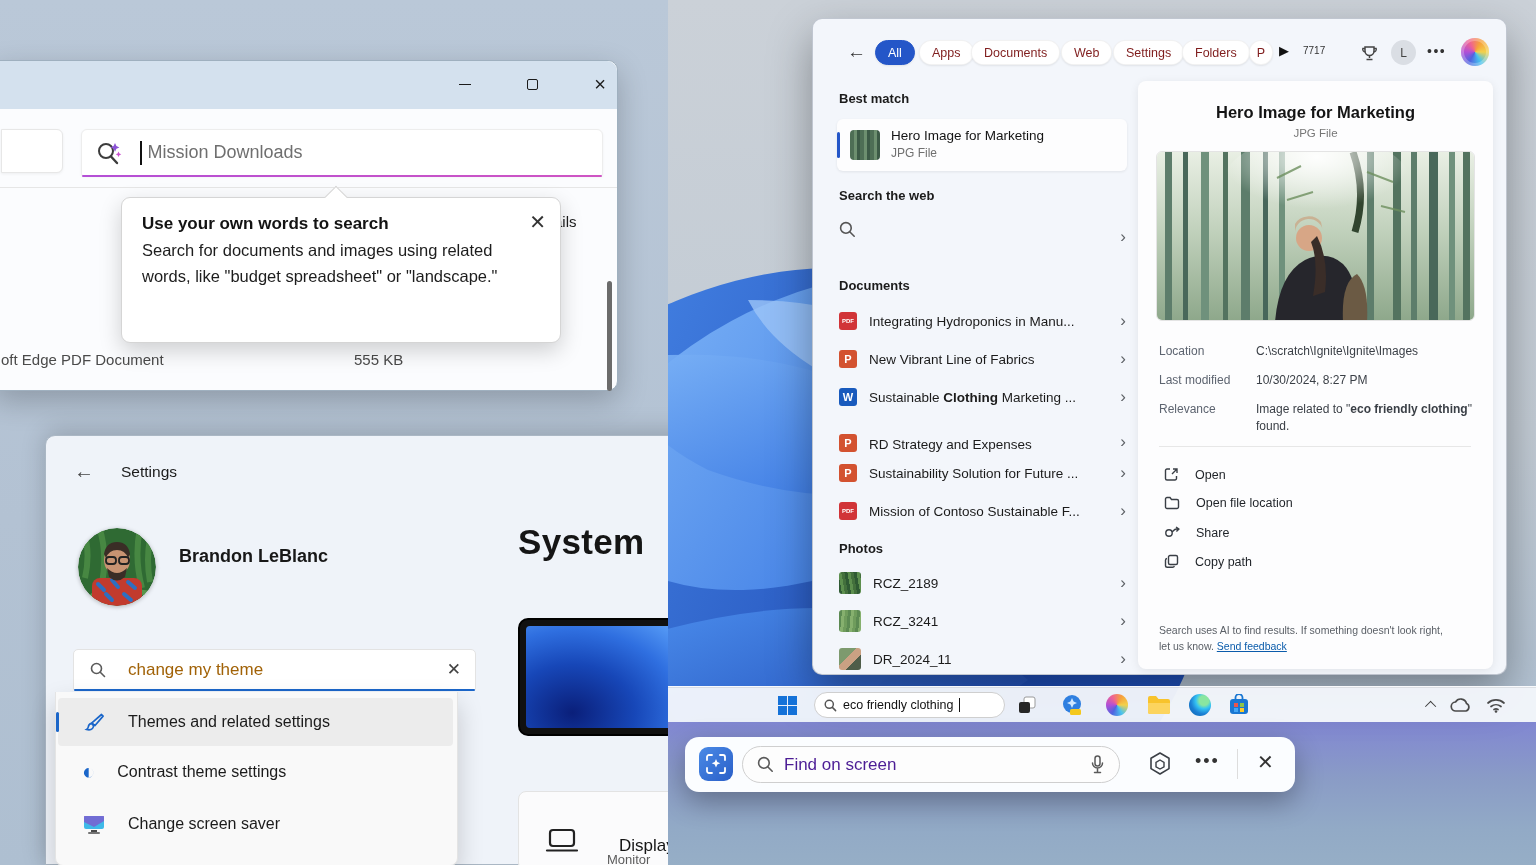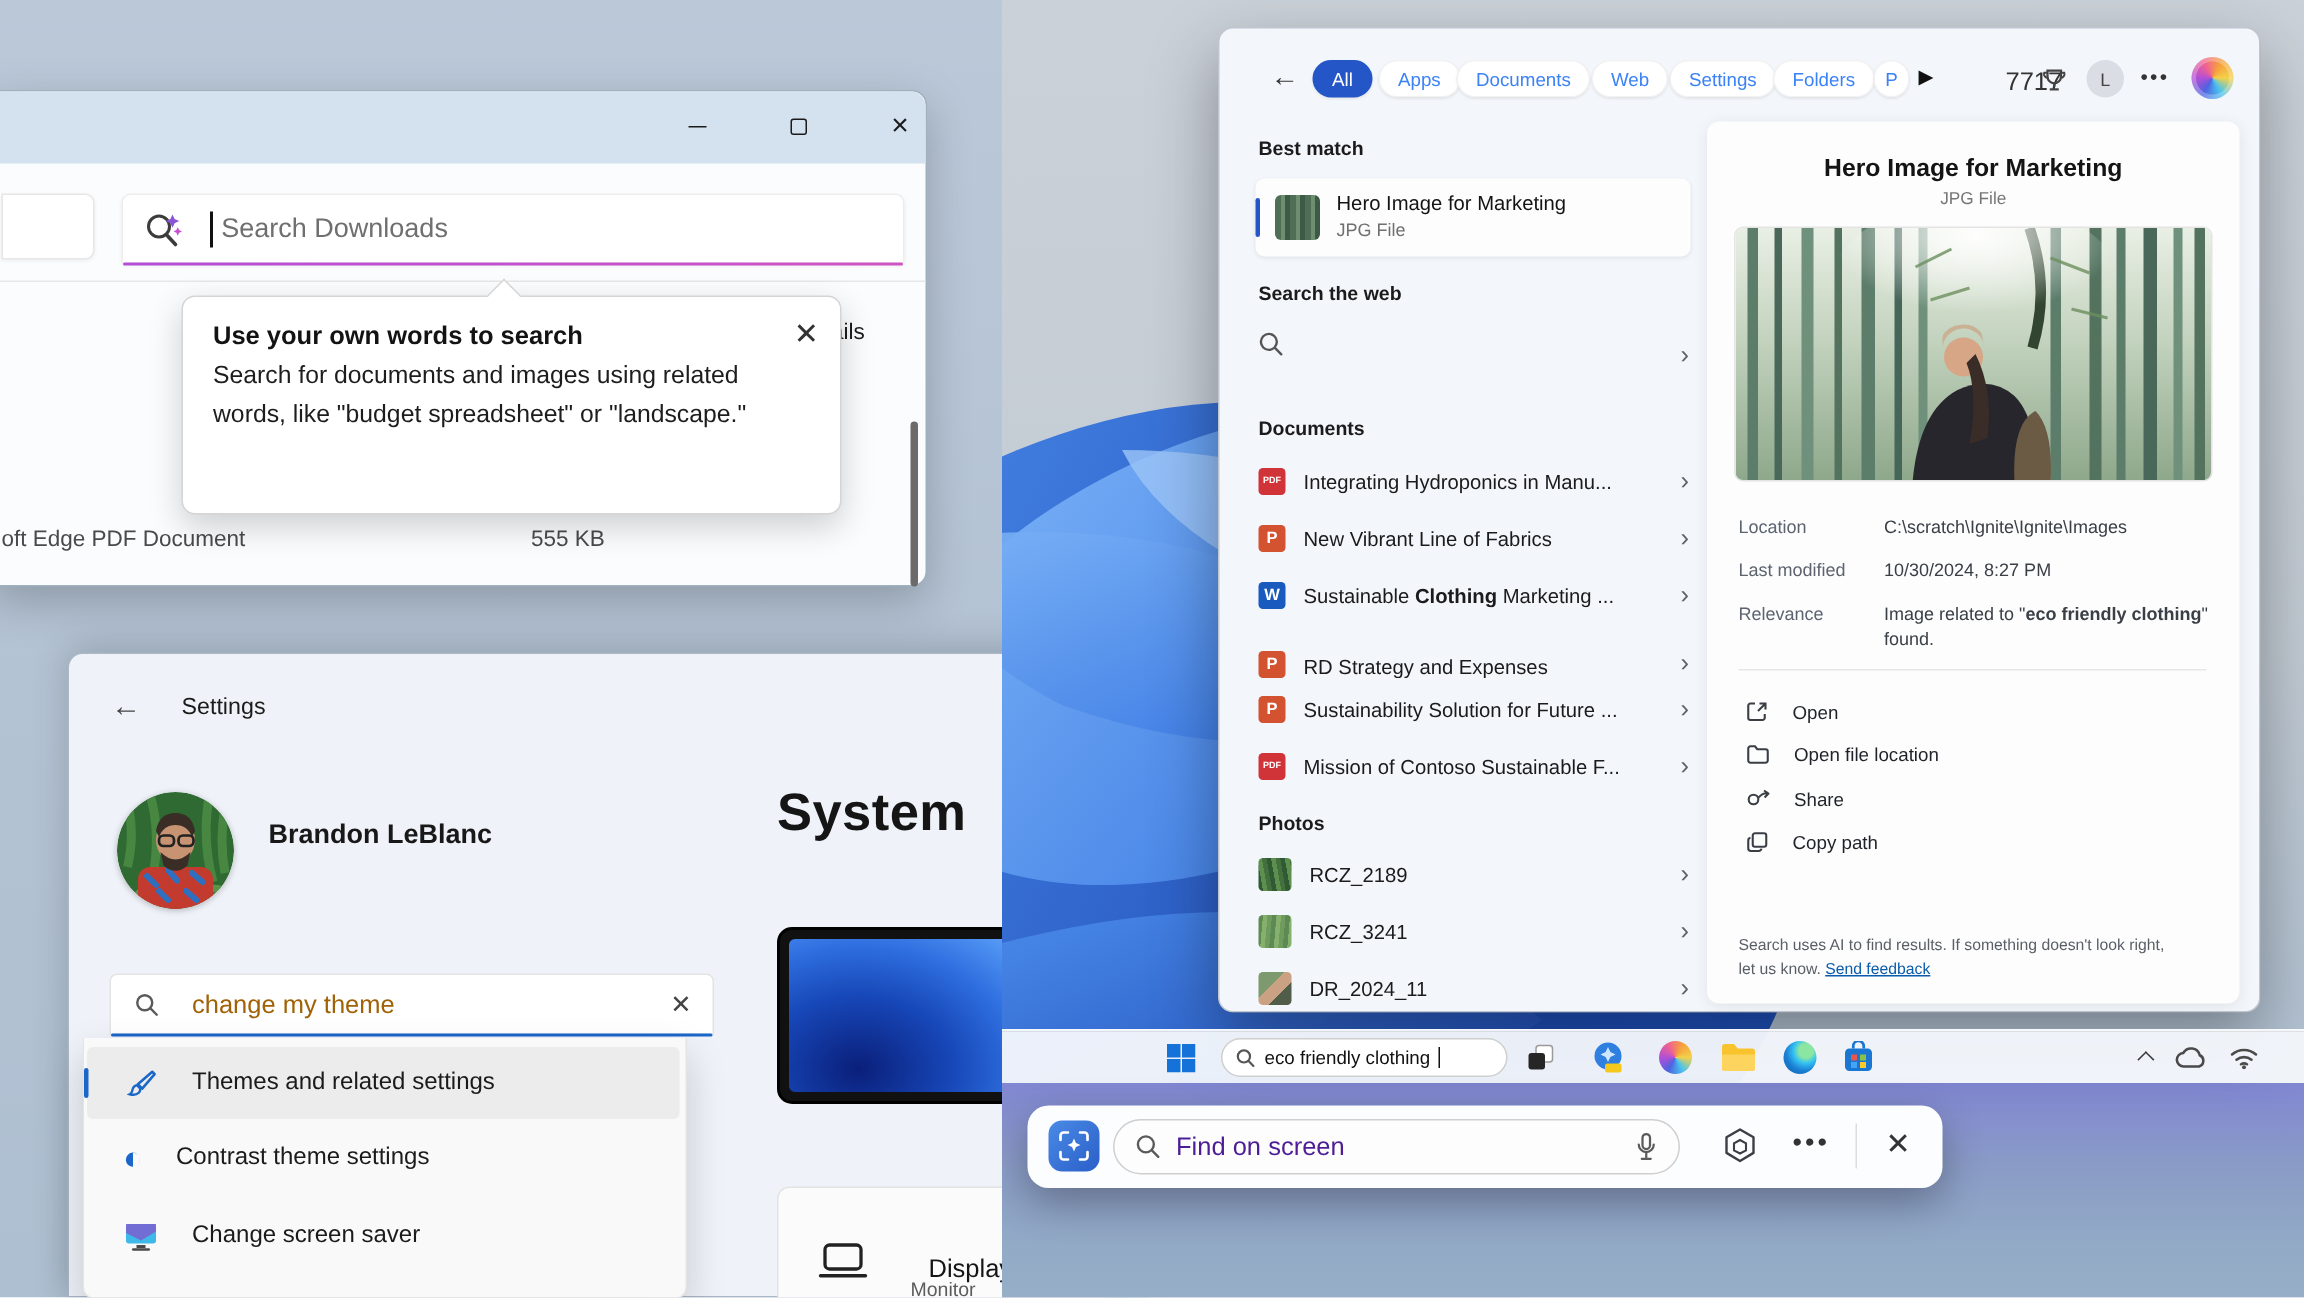--- a/index.html
+++ b/index.html
@@ -74,24 +74,24 @@
   .fb-field { position:absolute; left:57px; top:9px; width:378px; height:37px; border:1px solid #cfcfcf; border-radius:19px; background:#fdfdfd; display:flex; align-items:center; padding:0 14px; gap:10px; }
   .fb-field .fph { font-size:17px; color:#4c1d95; flex:1; }
   .fb-dots { position:absolute; left:510px; top:14px; font-size:18px; letter-spacing:2px; color:#333; }
   .fb-div { position:absolute; left:552px; top:12px; width:0; height:30px; border-left:1px solid #ddd; }
   .fb-x { position:absolute; left:572px; top:13px; font-size:20px; color:#333; }
   .fb-hex { position:absolute; left:462px; top:14px; }
 
   
   .flyout { position:absolute; left:144px; top:18px; width:695px; height:657px; background:#f3f6fb; border:1px solid rgba(130,140,155,.45); border-radius:10px; box-shadow:0 18px 44px rgba(0,0,0,.34); }
   .fly-back { position:absolute; left:34px; top:22px; font-size:19px; color:#333; }
-  .pill { position:absolute; top:21px; height:25px; border-radius:13px; background:#fff; box-shadow:0 1px 2px rgba(0,0,0,.08); border:1px solid rgba(0,0,0,.05); display:flex; align-items:center; justify-content:center; padding:0 12px; font-size:12.5px; color:#3b82f6; }
+  .pill { position:absolute; top:21px; height:25px; border-radius:13px; background:#fff; box-shadow:0 1px 2px rgba(0,0,0,.08); border:1px solid rgba(0,0,0,.05); display:flex; align-items:center; justify-content:center; padding:0 12px; font-size:12.5px; color:#7f1d1d; }
   .pill.sel { background:#2456c8; color:#fff; border-color:#2456c8; }
   .playg { position:absolute; left:466px; top:24px; font-size:13px; color:#111; }
-  .points { position:absolute; left:524px; top:26px; font-size:17px; color:#333; }
+  .points { position:absolute; left:490px; top:26px; font-size:10px; color:#333; }
   .acct { position:absolute; left:578px; top:21px; width:25px; height:25px; border-radius:50%; background:#dadee4; color:#444; font-size:12px; display:flex; align-items:center; justify-content:center; }
   .fdots { position:absolute; left:614px; top:24px; font-size:14px; letter-spacing:1.5px; color:#333; }
   .copilot { position:absolute; left:648px; top:19px; width:28px; height:28px; border-radius:50%; background:conic-gradient(from 210deg,#4e63e0,#b14fd6,#ef6292,#f6a23b,#f3d14b,#49c3ee,#4e63e0); box-shadow:inset 0 0 0 3px rgba(255,255,255,.25); }
   .lefthead { position:absolute; left:26px; font-size:13px; font-weight:700; color:#1b1b1b; }
   .bmcard { position:absolute; left:24px; top:100px; width:290px; height:52px; background:#fdfdfe; border-radius:6px; box-shadow:0 1px 3px rgba(0,0,0,.08); }
   .bmcard::before { content:""; position:absolute; left:0; top:13px; width:3px; height:26px; background:#2456c8; border-radius:2px; }
   .bmthumb { position:absolute; left:13px; top:11px; width:30px; height:30px; border-radius:4px; background:repeating-linear-gradient(90deg,#4e6e55 0 4px,#6d8f6f 4px 7px,#3c5a46 7px 10px); }
   .bmtitle { position:absolute; left:54px; top:9px; font-size:13.5px; color:#141414; }
   .bmsub { position:absolute; left:54px; top:27px; font-size:12px; color:#707070; }
   .srow { position:absolute; left:26px; width:287px; height:34px; display:flex; align-items:center; gap:12px; }
@@ -148,21 +148,21 @@
     <div class="tabstub"></div>
 
     <div class="searchbox">
       <svg width="30" height="30" viewBox="0 0 30 30" style="margin-left:12px;">
         <circle cx="12" cy="13" r="7" fill="none" stroke="#3c3c3c" stroke-width="2"></circle>
         <line x1="17" y1="18.5" x2="23" y2="25" stroke="#3c3c3c" stroke-width="2.4" stroke-linecap="round"></line>
         <path d="M21 5 l1.4 3 3 1.4 -3 1.4 -1.4 3 -1.4 -3 -3 -1.4 3 -1.4 z" fill="#8b53d6"></path>
         <path d="M24.5 13.5 l.9 1.9 1.9 .9 -1.9 .9 -.9 1.9 -.9 -1.9 -1.9 -.9 1.9 -.9 z" fill="#c94fd0"></path>
       </svg>
       <span class="caret"></span>
-      <span class="phtext">Search Downloads</span>
+      <span class="phtext">Mission Downloads</span>
     </div>
 
     <div class="bodydivider"></div>
     <div class="detailspartial">ails</div>
 
     <div class="filerow">
       <span>oft Edge PDF Document</span>
       <span class="fsize">555 KB</span>
     </div>
     <div class="vscroll"></div>

